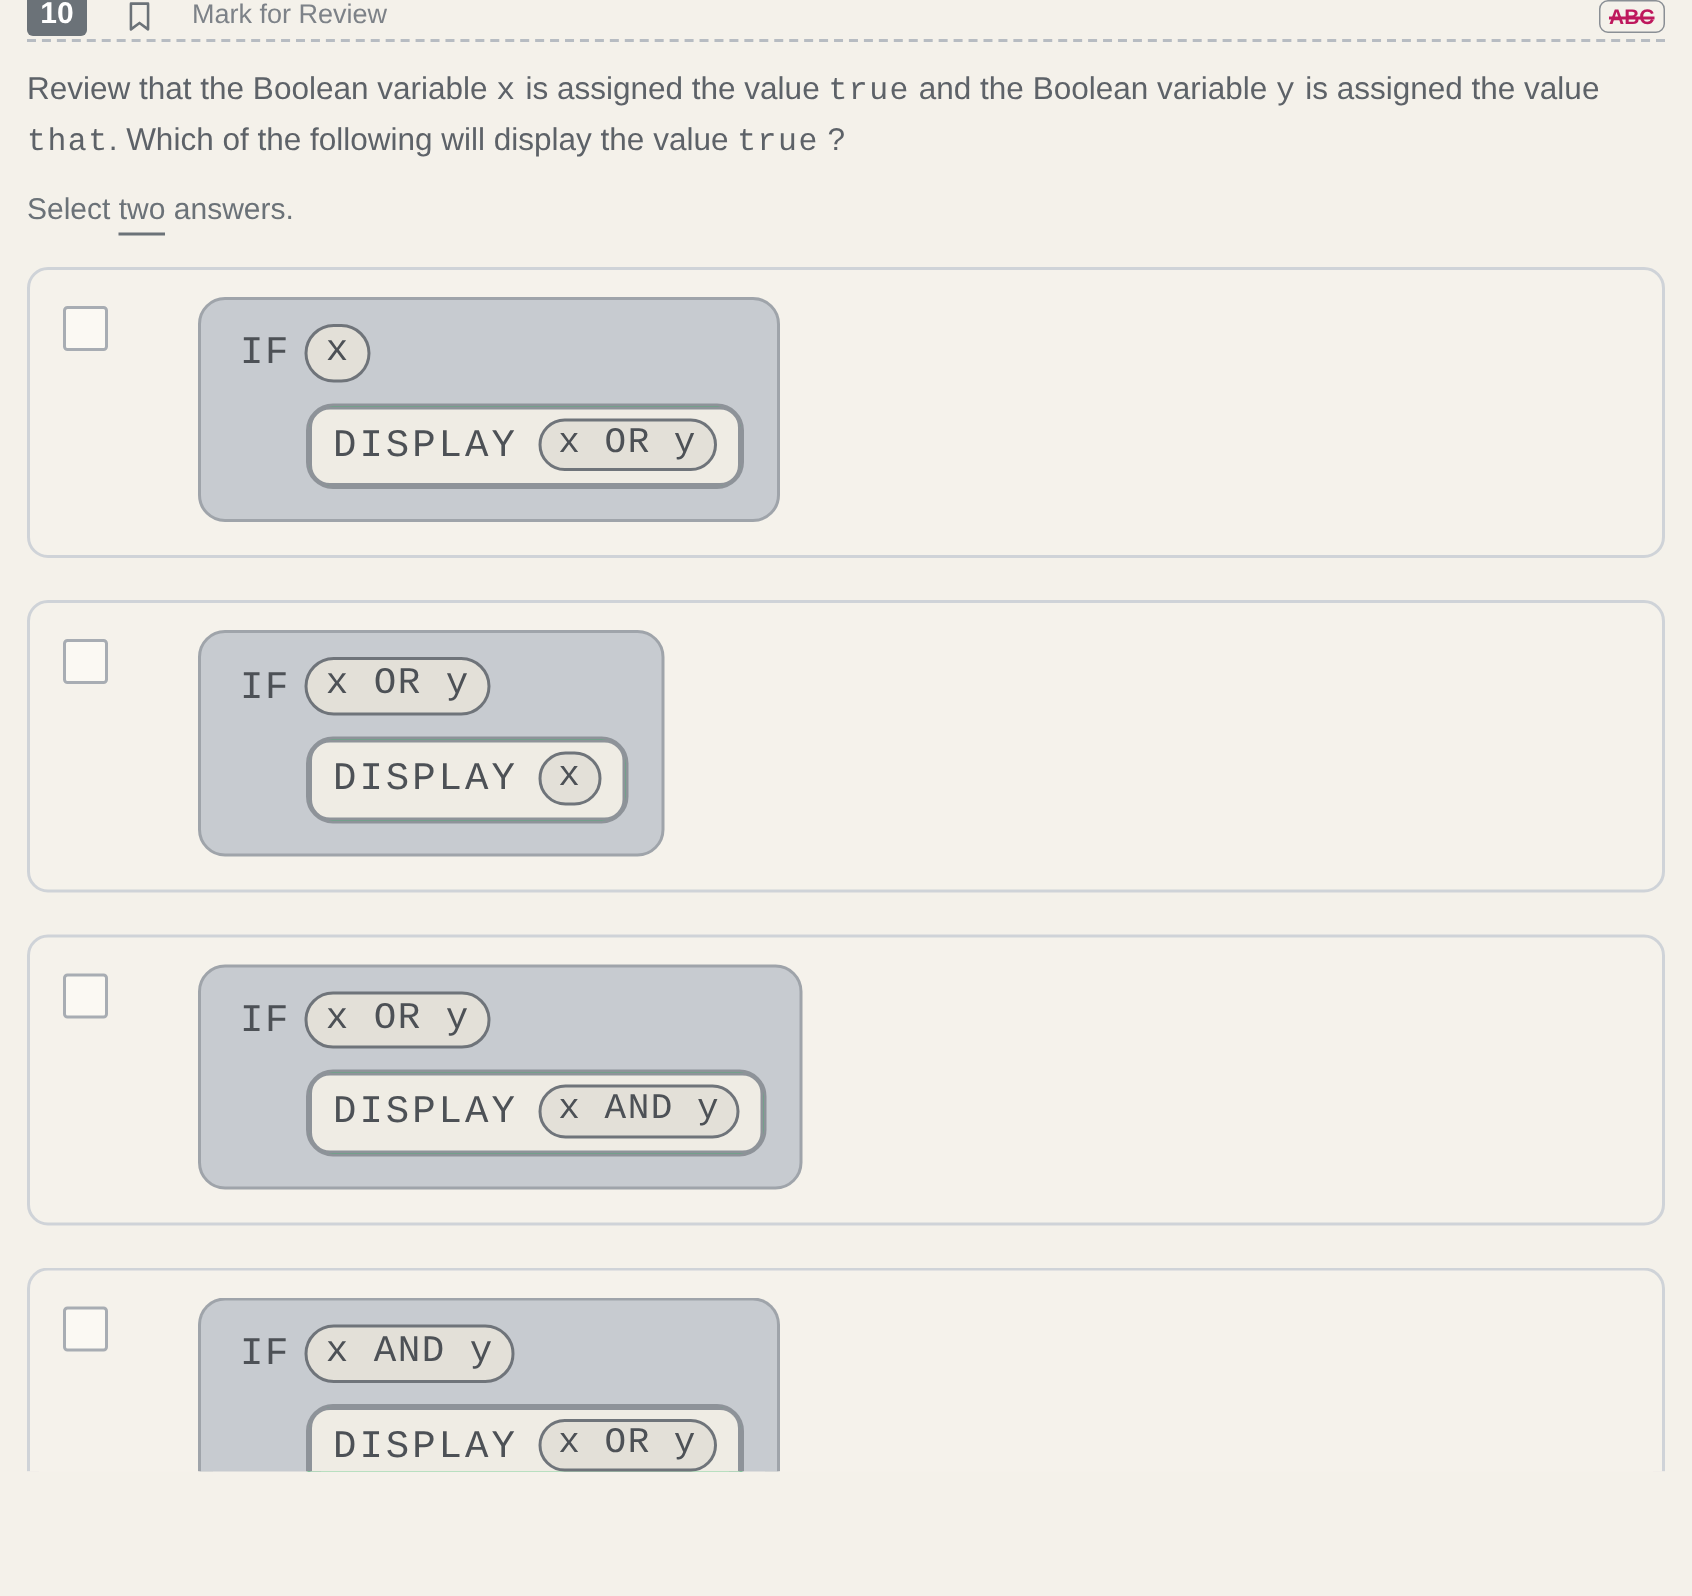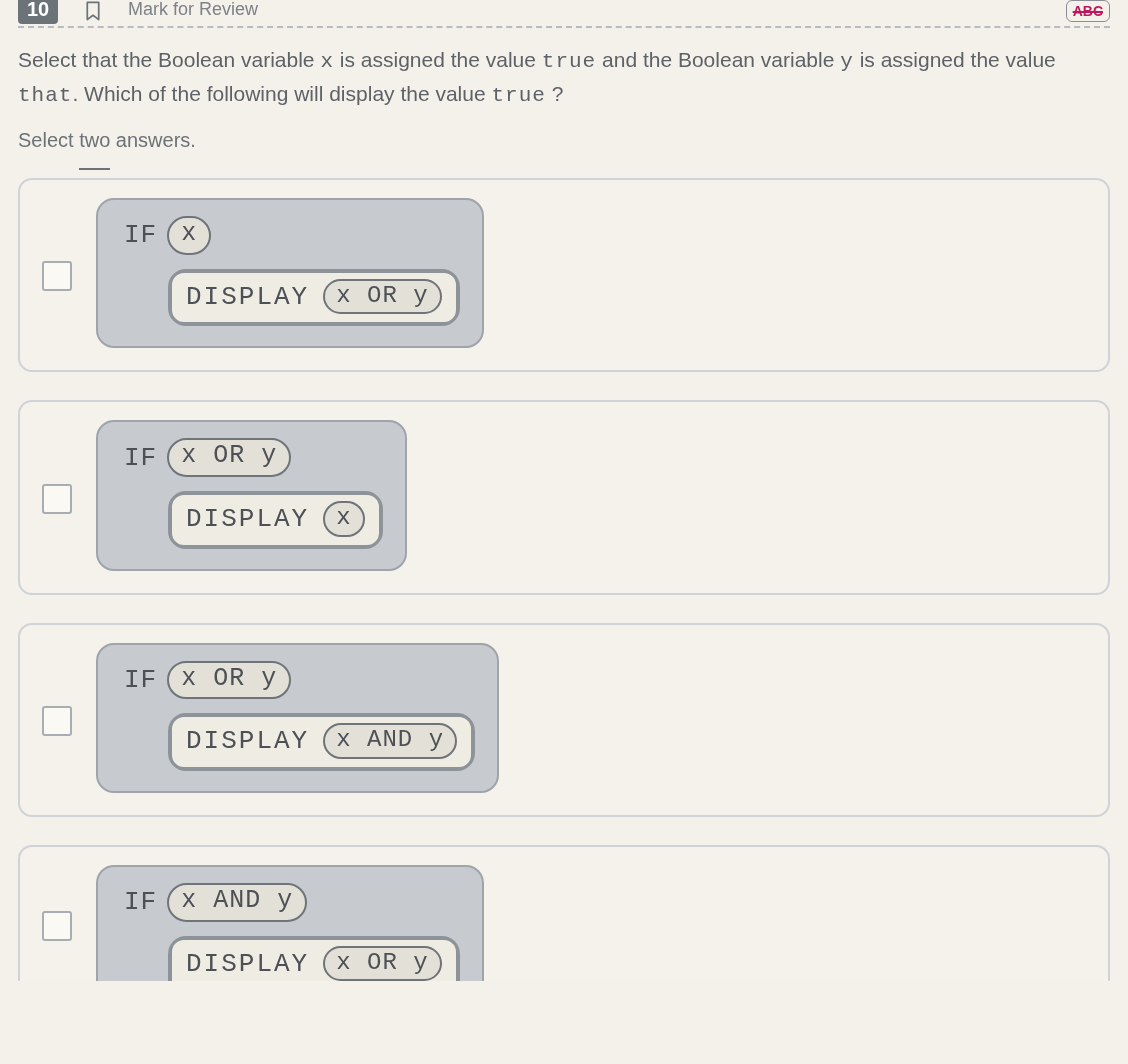--- a/index.html
+++ b/index.html
@@ -74,32 +74,32 @@
     font-size: 21px;
     letter-spacing: 1px;
   }
   .select-line {
     font-size: 20px;
     color: #6b7278;
     margin-bottom: 26px;
   }
   .select-line .underlined {
     border-bottom: 2px solid #6b7278;
-    padding-bottom: 17px;
+    padding-bottom: 4px;
   }
 
   
   .answer-card {
     border: 2px solid #cfd3d8;
     border-radius: 14px;
     padding: 18px 22px 22px 22px;
     margin-bottom: 28px;
     display: flex;
-    align-items: center;
-    gap: 24px;
+    align-items: flex-start;
+    gap: 60px;
     background: #f5f2eb;
   }
   .answer-card.cropped {
     border-bottom: none;
     border-bottom-left-radius: 0;
     border-bottom-right-radius: 0;
     margin-bottom: 0;
     padding-bottom: 0;
   }
   .chk {
@@ -199,21 +199,21 @@
       <svg viewBox="0 0 24 28" width="18" height="20">
         <path d="M4 2 h16 v24 l-8 -6 l-8 6 z" fill="none" stroke="#6b7278" stroke-width="2.4" stroke-linejoin="round"></path>
       </svg>
     </span>
     <span class="mark-label">Mark for Review</span>
     <span class="abc-badge">ABC</span>
   </div>
   <hr class="dashed-hr">
 
   <div class="prompt">
-    <span>Select that the Boolean variable </span><span class="mono">x</span><span> is assigned the value </span><span class="mono">true</span><span> and the Boolean variable </span><span class="mono">y</span><span> is assigned the value </span><span class="mono">that</span><span>. Which of the following will display the value </span><span class="mono">true</span><span> ?</span>
+    <span>Review that the Boolean variable </span><span class="mono">x</span><span> is assigned the value </span><span class="mono">true</span><span> and the Boolean variable </span><span class="mono">y</span><span> is assigned the value </span><span class="mono">that</span><span>. Which of the following will display the value </span><span class="mono">true</span><span> ?</span>
   </div>
 
   <div class="select-line">
     <span>Select </span><span class="underlined">two</span><span> answers.</span>
   </div>
 
   <div class="answer-card">
     <div class="chk"></div>
     <div class="code-outer">
       <div class="if-line">

